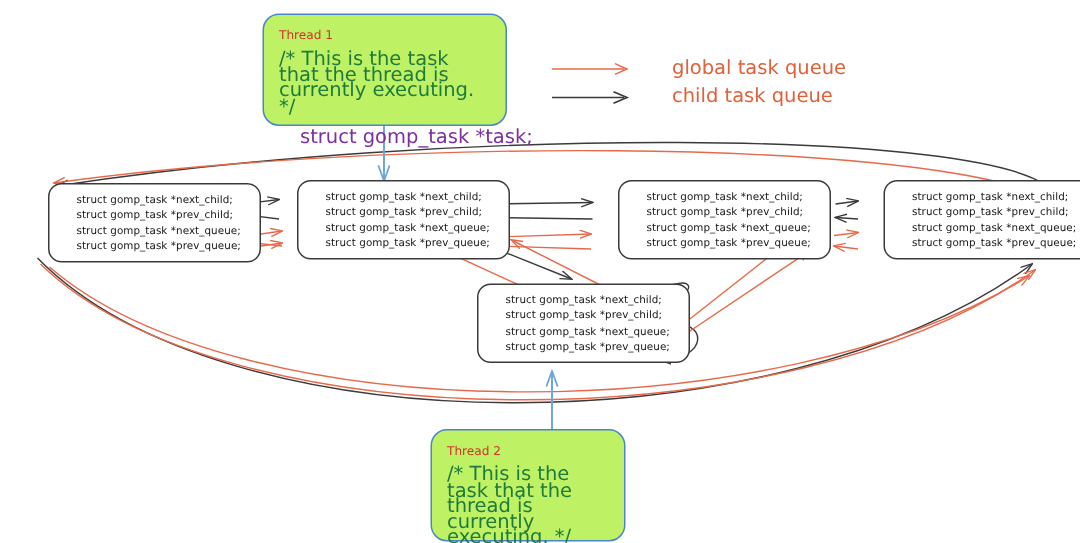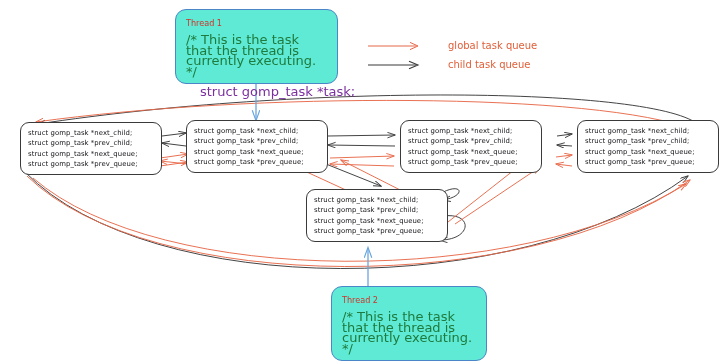--- a/index.html
+++ b/index.html
@@ -10,39 +10,40 @@
   }
   #stage{position:absolute;inset:0;width:720px;height:362px;}
   svg#wires{position:absolute;left:0;top:0;width:720px;height:362px;overflow:visible;}
 
   
   .task-box{
     position:absolute;
     border:1.1px solid #3a3a3a;
     border-radius:9px;
     background:#ffffff;
-    padding:5px 7px 4px 7px;
+    padding:5px 7px 4px 18px;
     box-sizing:border-box;
     z-index:3;
+    margin-left:12px;
   }
   .task-box .fld{
     font-family:"DejaVu Sans", sans-serif;
     font-size:6.9px;
     line-height:10.4px;
     white-space:nowrap;
     color:#15151a;
     letter-spacing:0.05px;
   }
 
   
   .thread-box{
     position:absolute;
     border:1.1px solid #4a86c8;
     border-radius:11px;
-    background:#5eead4;
+    background:#bef264;
     box-sizing:border-box;
     padding:8px 10px;
     z-index:4;
   }
   .thread-title{
     font-size:8.1px;
     color:#d0342c;
     margin-bottom:7px;
     white-space:nowrap;
   }
@@ -59,21 +60,21 @@
     white-space:nowrap;
     padding-left:14px;
   }
 
   
   #legend{position:absolute;left:366px;top:36px;z-index:5;}
   .legend-row{display:flex;align-items:center;height:19px;}
   .legend-swatch{width:60px;height:12px;position:relative;}
   .legend-swatch svg{position:absolute;left:0;top:0;}
   .legend-label{
-    font-size:10px;color:#e0603a;margin-left:22px;white-space:nowrap;
+    font-size:13px;color:#e0603a;margin-left:22px;white-space:nowrap;
   }
 </style>
 </head>
 <body>
 
 <div id="stage">
 
   <svg id="wires" viewBox="0 0 720 362">
     <defs>
       <marker id="ah-o" markerWidth="9" markerHeight="9" refX="8" refY="3.2" orient="auto">
@@ -177,21 +178,21 @@
     <div class="fld">struct gomp_task *prev_queue;</div>
   </div>
 
   <div class="thread-box" style="left:175px;top:9px;width:163px;height:75px;">
     <div class="thread-title">Thread 1</div>
     <div class="thread-comment">/* This is the task that the thread is
    currently executing.  */</div>
     <div class="thread-code">struct gomp_task *task;</div>
   </div>
 
-  <div class="thread-box" style="left:287px;top:286px;width:156px;height:75px;margin-left:44px;">
+  <div class="thread-box" style="left:287px;top:286px;width:130px;height:75px;">
     <div class="thread-title">Thread 2</div>
     <div class="thread-comment">/* This is the task that the thread is
    currently executing.  */</div>
     <div class="thread-code">struct gomp_task *task;</div>
   </div>
 
   <div id="legend">
     <div class="legend-row">
       <span class="legend-swatch">
         <svg width="60" height="12" viewBox="0 0 60 12">

